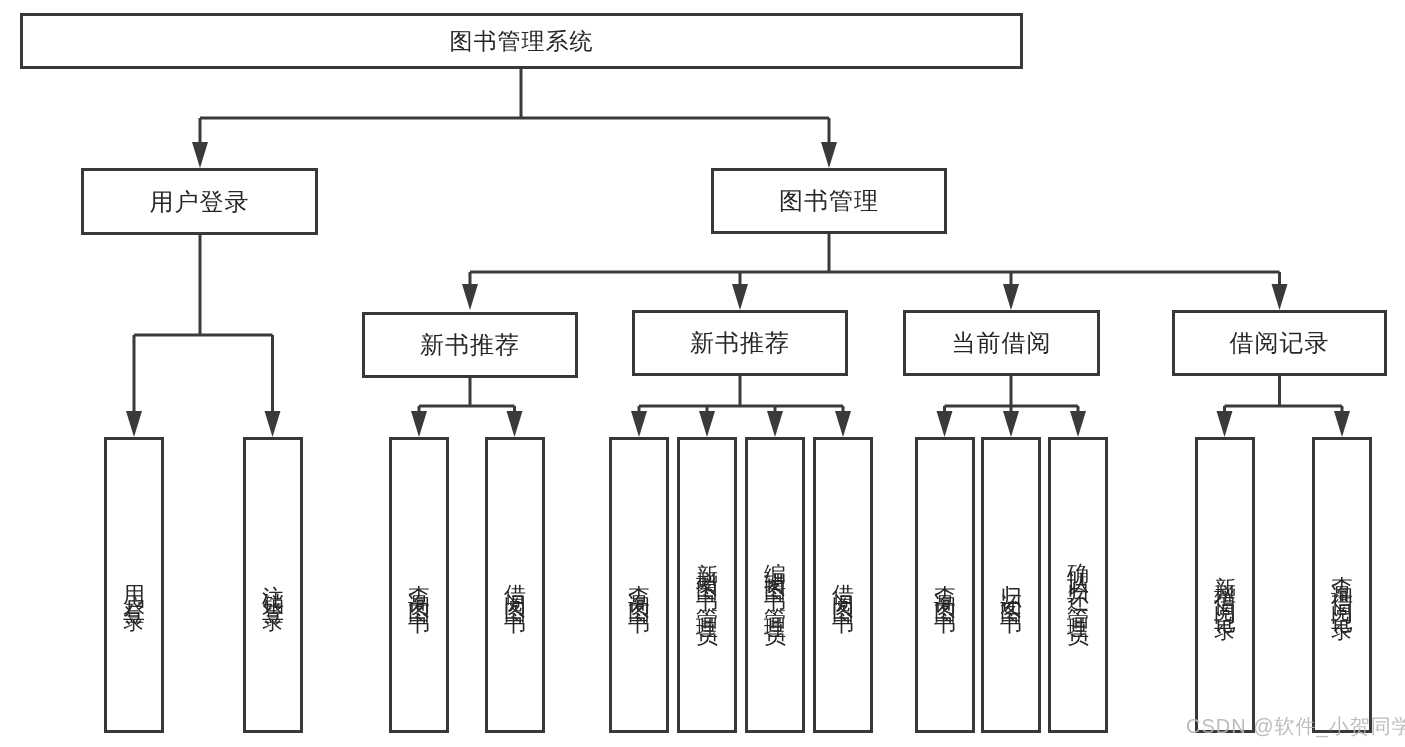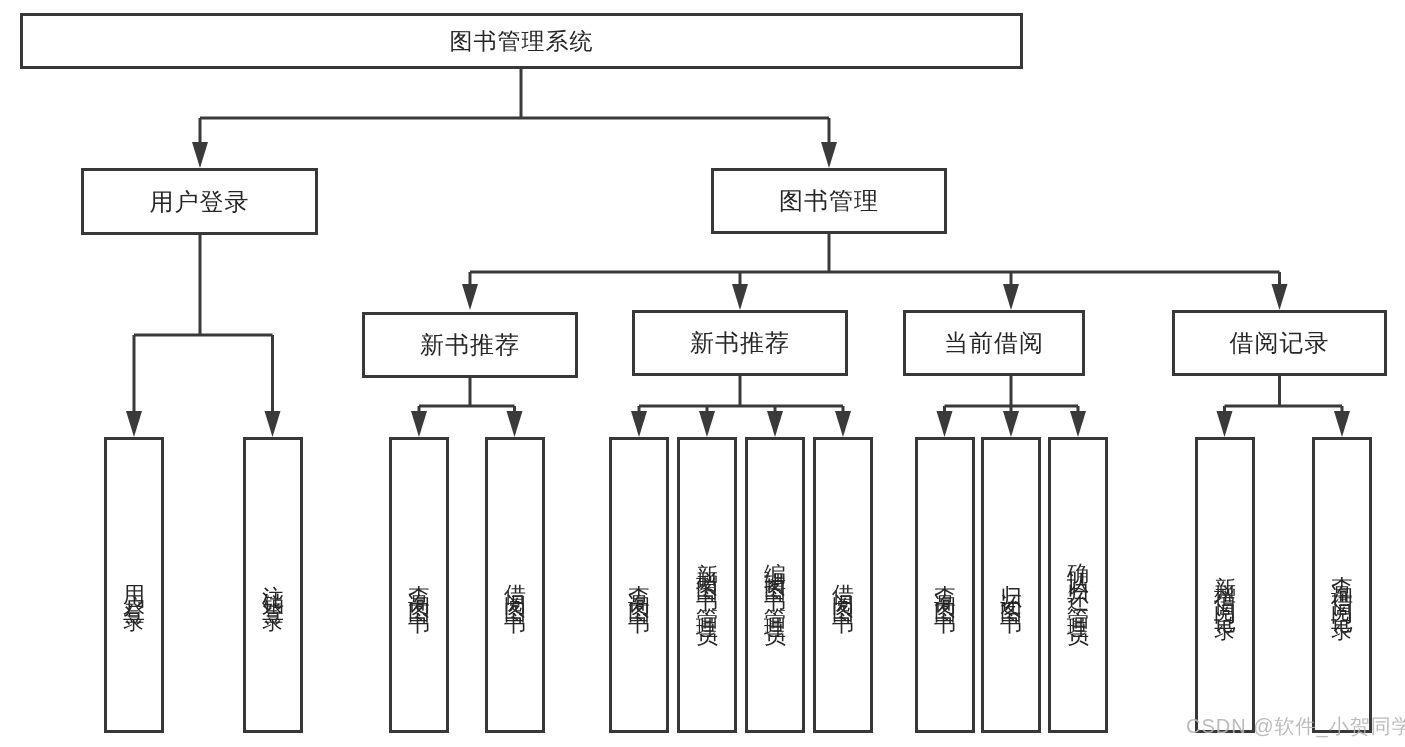--- a/index.html
+++ b/index.html
@@ -72,21 +72,21 @@
     </g>
   </svg>
 
   <div class="node root" style="left:20px;top:13px;width:1003px;height:56px">图书管理系统</div>
 
   <div class="node lvl" style="left:81px;top:168px;width:237px;height:67px">用户登录</div>
   <div class="node lvl" style="left:711px;top:168px;width:236px;height:66px">图书管理</div>
 
   <div class="node lvl" style="left:362px;top:312px;width:216px;height:66px">新书推荐</div>
   <div class="node lvl" style="left:632px;top:310px;width:216px;height:66px">新书推荐</div>
-  <div class="node lvl" style="left:903px;top:310px;width:182px;height:66px">当前借阅</div>
+  <div class="node lvl" style="left:903px;top:310px;width:197px;height:66px">当前借阅</div>
   <div class="node lvl" style="left:1172px;top:310px;width:215px;height:66px">借阅记录</div>
 
   <div class="node leaf" style="left:104px;top:437px;width:60px;height:296px">
     <span class="vtext">用户登录</span>
   </div>
   <div class="node leaf" style="left:243px;top:437px;width:60px;height:296px">
     <span class="vtext">注销登录</span>
   </div>
 
   <div class="node leaf" style="left:389px;top:437px;width:60px;height:296px">

